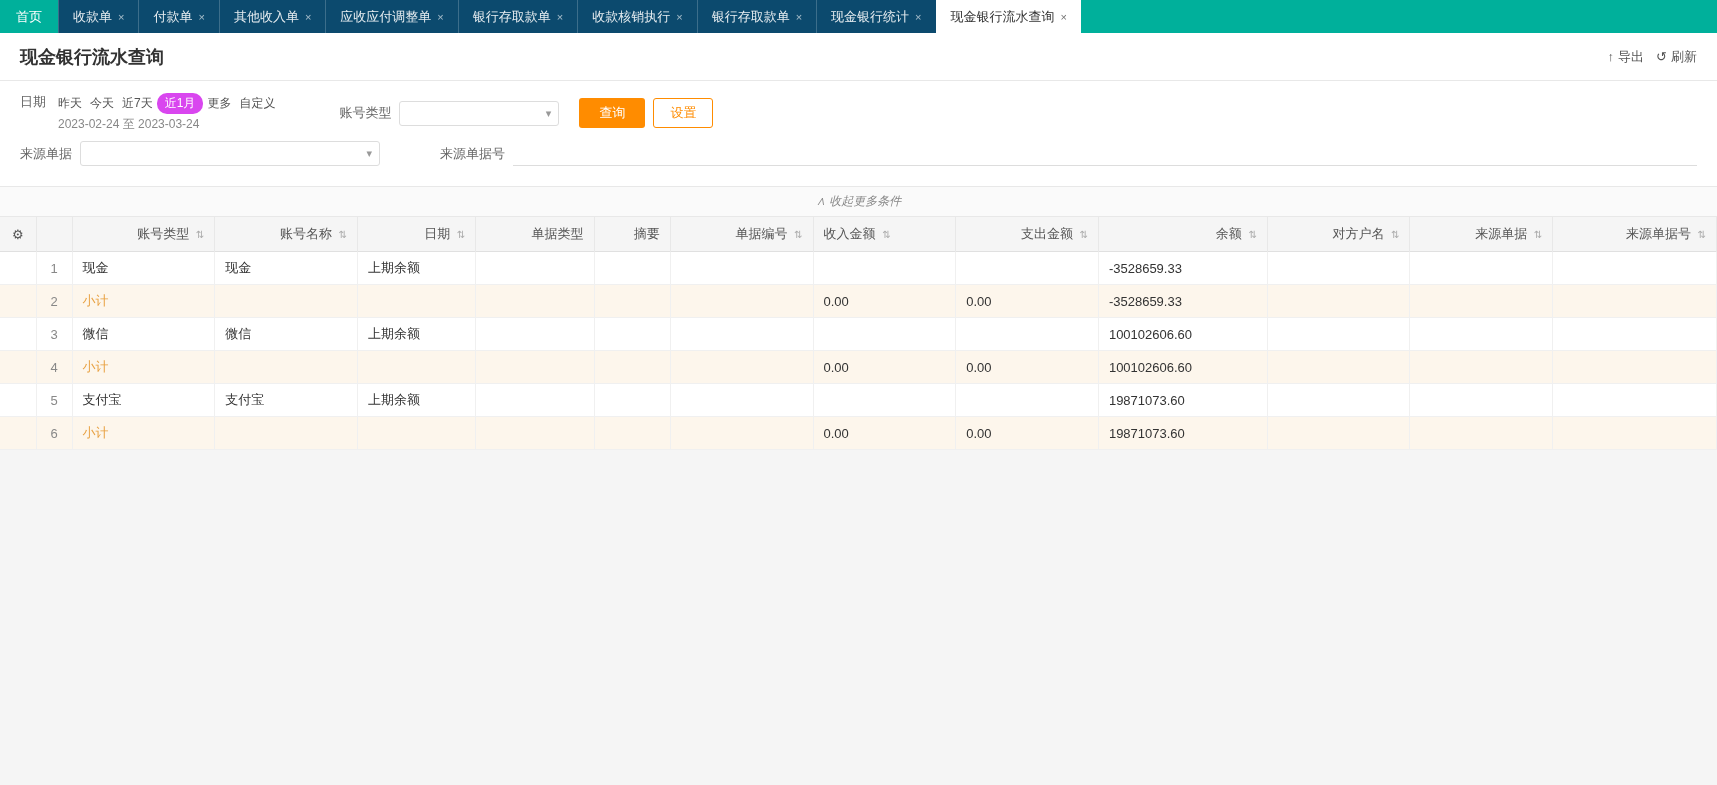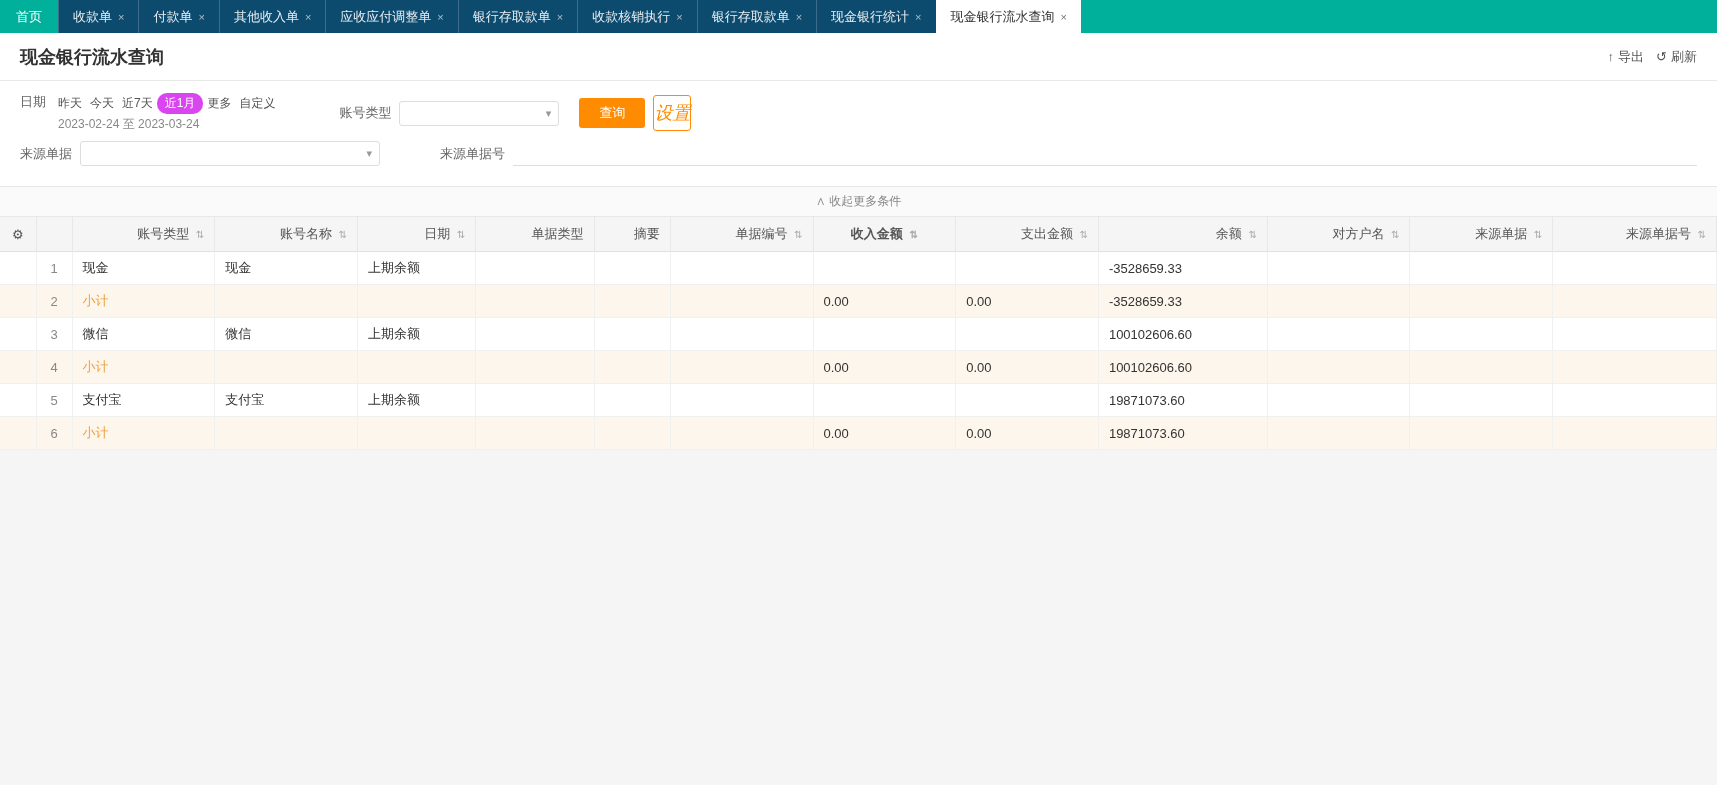--- a/index.html
+++ b/index.html
@@ -167,35 +167,35 @@
       border-radius: 3px;
       padding: 6px 20px;
       font-size: 13px;
       cursor: pointer;
     }
     .btn-default {
       background: #fff;
       color: #ff8c00;
       border: 1px solid #ff8c00;
       border-radius: 3px;
-      padding: 5px 0;
-      font-size: 18px;
-      cursor: pointer;
-      font-style: italic;
+      padding: 5px 16px;
+      font-size: 13px;
+      cursor: pointer;
     }
 
     
     .collapse-bar {
       text-align: center;
       padding: 6px;
       cursor: pointer;
       color: #888;
       font-size: 12px;
       background: #fafafa;
       border-bottom: 1px solid #e8e8e8;
+      font-style: italic;
     }
 
     
     .table-container {
       background: #fff;
       margin: 0;
     }
     table {
       width: 100%;
       border-collapse: collapse;
@@ -390,21 +390,21 @@
         <th>
           <span>单据类型</span>
         </th>
         <th>
           <span>摘要</span>
         </th>
         <th>
           <span>单据编号</span>
           <span class="sort-icon">⇅</span>
         </th>
-        <th style="text-align:center;font-weight:bold;">
+        <th style="text-align:left;">
           <span>收入金额</span>
           <span class="sort-icon">⇅</span>
         </th>
         <th style="text-align:right;">
           <span>支出金额</span>
           <span class="sort-icon">⇅</span>
         </th>
         <th style="text-align:right;">
           <span>余额</span>
           <span class="sort-icon">⇅</span>

